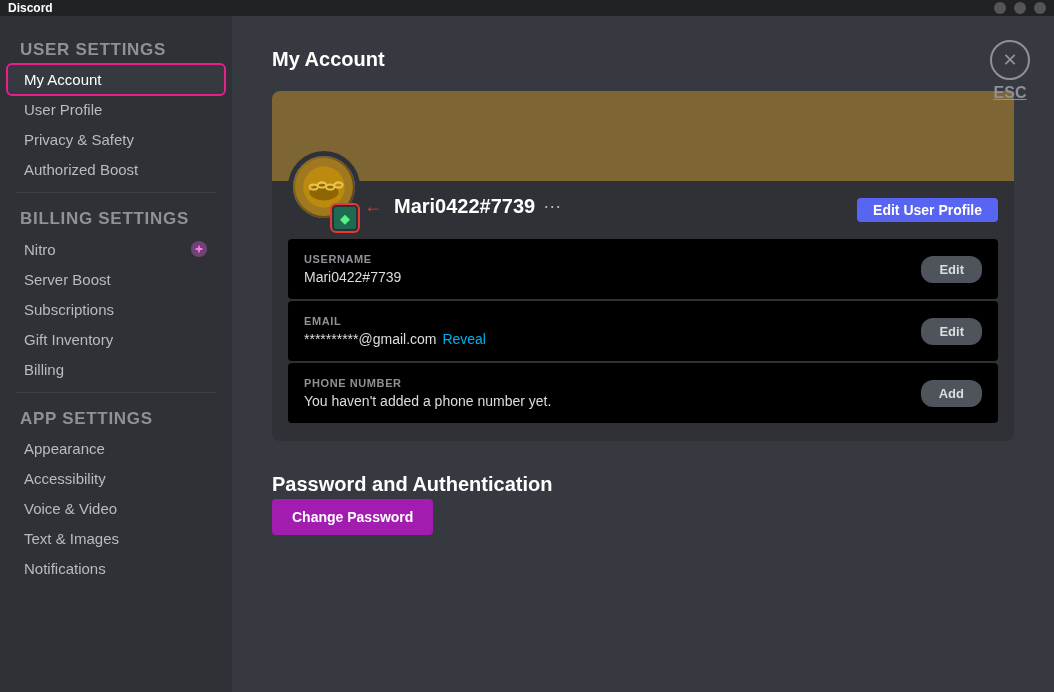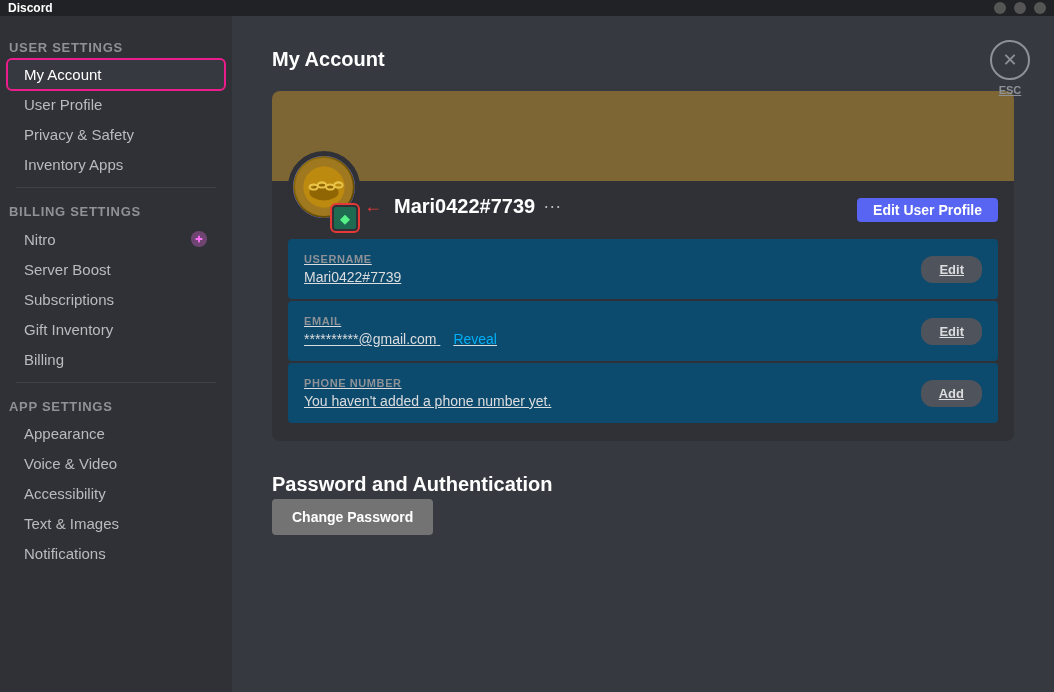--- a/index.html
+++ b/index.html
@@ -50,26 +50,26 @@
     }
     
     .sidebar {
       width: 232px;
       background: #2f3136;
       padding: 16px 0;
       overflow-y: auto;
       flex-shrink: 0;
     }
     .sidebar-section-label {
-      font-size: 13px;
+      font-size: 17px;
       font-weight: 700;
       color: #8e9297;
       text-transform: uppercase;
       letter-spacing: 0.7px;
-      padding: 8px 16px 4px 9px;
+      padding: 8px 16px 4px 20px;
     }
     .sidebar-item {
       display: flex;
       align-items: center;
       padding: 6px 16px;
       font-size: 15px;
       color: #b9bbbe;
       cursor: pointer;
       border-radius: 4px;
       margin: 1px 8px;
@@ -205,66 +205,65 @@
       font-weight: 600;
       cursor: pointer;
       margin-top: 8px;
       align-self: flex-start;
     }
     
     .fields-section {
       padding: 0 16px 16px 16px;
     }
     .field-row {
-      background: #0c4a6e;
+      background: #000000;
       border-radius: 4px;
       padding: 14px 16px;
       display: flex;
       align-items: center;
       justify-content: space-between;
       margin-bottom: 2px;
-      text-decoration: underline;
     }
     .field-label {
       font-size: 11px;
       font-weight: 700;
       color: #8e9297;
       text-transform: uppercase;
       letter-spacing: 0.6px;
       margin-bottom: 4px;
     }
     .field-value {
       font-size: 14px;
       color: #dcddde;
     }
     .field-value .reveal-link {
       color: #00aff4;
       cursor: pointer;
-      margin-left: 13px;
+      margin-left: 2px;
       font-size: 14px;
     }
     .field-edit-btn {
       background: #4f545c;
       color: #dcddde;
       border: none;
       border-radius: 12px;
       padding: 6px 18px;
       font-size: 13px;
       font-weight: 600;
       cursor: pointer;
     }
     
     .section-title {
       font-size: 20px;
       font-weight: 700;
       color: #fff;
       margin-bottom: 3px;
     }
     .change-password-btn {
-      background: #737373;
+      background: #a21caf;
       color: #fff;
       border: none;
       border-radius: 4px;
       padding: 10px 20px;
       font-size: 14px;
       font-weight: 600;
       cursor: pointer;
     }
     
     .esc-btn-wrapper {
@@ -282,21 +281,21 @@
       height: 40px;
       border-radius: 50%;
       border: 2px solid #8e9297;
       display: flex;
       align-items: center;
       justify-content: center;
       color: #8e9297;
       font-size: 18px;
     }
     .esc-label {
-      font-size: 11px;
+      font-size: 16px;
       color: #8e9297;
       font-weight: 600;
       text-decoration: underline;
     }
     .main-wrapper {
       flex: 1;
       position: relative;
       display: flex;
       overflow: hidden;
     }
@@ -331,21 +330,21 @@
     <div class="sidebar-item active">
       <span>My Account</span>
     </div>
     <div class="sidebar-item">
       <span>User Profile</span>
     </div>
     <div class="sidebar-item">
       <span>Privacy &amp; Safety</span>
     </div>
     <div class="sidebar-item">
-      <span>Inventory Apps</span>
+      <span>Authorized Boost</span>
     </div>
 
     <div class="sidebar-divider"></div>
 
     <div class="sidebar-section-label">BILLING SETTINGS</div>
 
     <div class="sidebar-item">
       <span>Nitro</span>
       <span class="nitro-icon" style="margin-left:auto;">
         <svg viewBox="0 0 20 20" fill="none" width="18" height="18">
@@ -368,24 +367,24 @@
     </div>
 
     <div class="sidebar-divider"></div>
 
     <div class="sidebar-section-label">APP SETTINGS</div>
 
     <div class="sidebar-item">
       <span>Appearance</span>
     </div>
     <div class="sidebar-item">
+      <span>Accessibility</span>
+    </div>
+    <div class="sidebar-item">
       <span>Voice &amp; Video</span>
-    </div>
-    <div class="sidebar-item">
-      <span>Accessibility</span>
     </div>
     <div class="sidebar-item">
       <span>Text &amp; Images</span>
     </div>
     <div class="sidebar-item">
       <span>Notifications</span>
     </div>
   </div>
 
   <div class="main-wrapper">

